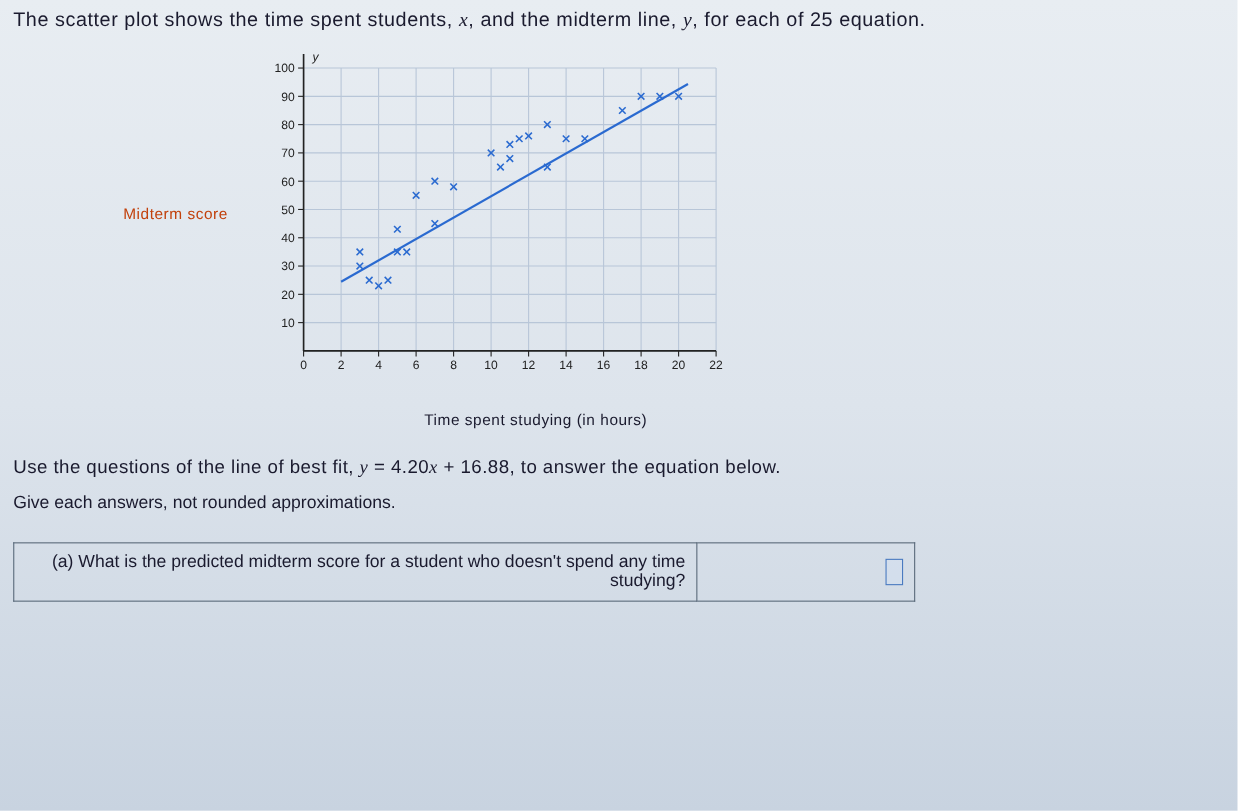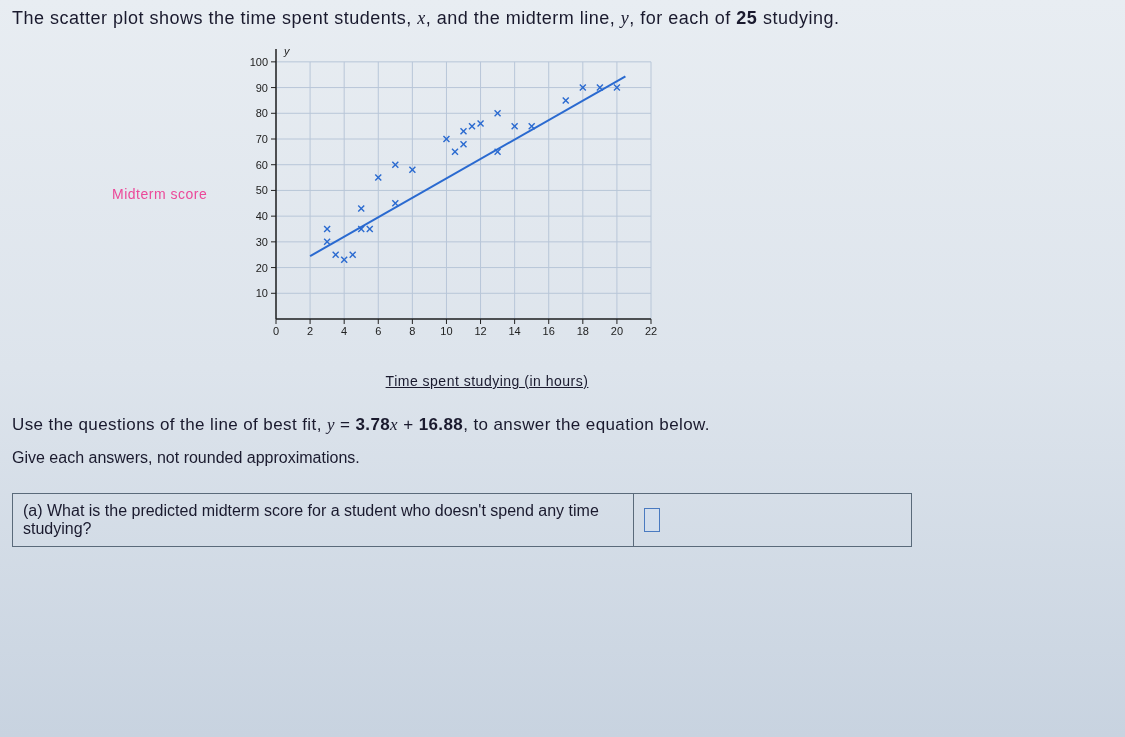--- a/index.html
+++ b/index.html
@@ -13,58 +13,58 @@
     height: 737px;
     box-sizing: border-box;
     overflow: hidden;
   }
   .prompt-line {
     font-size: 18px;
     letter-spacing: 0.5px;
     margin-bottom: 10px;
   }
   .ital { font-style: italic; font-family: "Times New Roman", serif; }
-  .bold { font-weight: bold; text-align: center; }
+  .bold { font-weight: normal; text-align: center; }
   .chart-area {
     display: flex;
     align-items: center;
     margin: 10px 0 0 100px;
   }
   .ylabel {
     font-size: 14px;
-    color: #ec4899;
+    color: #c2410c;
     margin-right: 24px;
     letter-spacing: 0.5px;
   }
   .plot-wrap {
     position: relative;
     width: 430px;
     height: 310px;
   }
   .xlabel {
     text-align: center;
     font-size: 14px;
     letter-spacing: 0.5px;
     margin: 24px 0 0 260px;
     width: 430px;
-    text-decoration: underline;
   }
   .instruction {
     font-size: 17px;
     letter-spacing: 0.4px;
     margin: 26px 0 10px 0;
   }
   .instruction2 {
     font-size: 16px;
     margin: 14px 0 26px 0;
   }
   .question-table {
     border: 1px solid #5a6a7a;
-    width: 900px;
+    width: 820px;
     border-collapse: collapse;
+    text-align: right;
   }
   .question-table td {
     border: 1px solid #5a6a7a;
     padding: 8px 10px;
     font-size: 16px;
     vertical-align: middle;
   }
   .question-table td.q { width: 600px; }
   .answer-box {
     display: inline-block;
@@ -74,21 +74,21 @@
     background: rgba(210,225,245,0.4);
     vertical-align: middle;
   }
   svg { display: block; }
   .tick-label { font-size: 11px; fill: #222; font-family: Verdana, sans-serif; }
 </style>
 </head>
 <body>
 
 <div class="prompt-line">
-  <span>The scatter plot shows the time spent students, </span><span class="ital">x</span><span>, and the midterm line, </span><span class="ital">y</span><span>, for each of </span><span class="bold">25</span><span> studying.</span>
+  <span>The scatter plot shows the time spent students, </span><span class="ital">x</span><span>, and the midterm line, </span><span class="ital">y</span><span>, for each of </span><span class="bold">25</span><span> equation.</span>
 </div>
 
 <div class="chart-area">
   <div class="ylabel">Midterm score</div>
   <div class="plot-wrap">
     <svg id="plot-svg" width="430" height="310">
         <line x1="45" y1="280" x2="45" y2="22.85714285714289" stroke="#b8c6d8" stroke-width="1"></line>
         <line x1="79.0909090909091" y1="280" x2="79.0909090909091" y2="22.85714285714289" stroke="#b8c6d8" stroke-width="1"></line>
         <line x1="113.18181818181819" y1="280" x2="113.18181818181819" y2="22.85714285714289" stroke="#b8c6d8" stroke-width="1"></line>
         <line x1="147.27272727272725" y1="280" x2="147.27272727272725" y2="22.85714285714289" stroke="#b8c6d8" stroke-width="1"></line>
@@ -210,21 +210,21 @@
         <line x1="365.8636363636364" y1="45.571428571428584" x2="371.8636363636364" y2="51.571428571428584" stroke="#2a6ad0" stroke-width="1.4"></line>
         <line x1="365.8636363636364" y1="51.571428571428584" x2="371.8636363636364" y2="45.571428571428584" stroke="#2a6ad0" stroke-width="1.4"></line>
         <line x1="382.9090909090909" y1="45.571428571428584" x2="388.9090909090909" y2="51.571428571428584" stroke="#2a6ad0" stroke-width="1.4"></line>
         <line x1="382.9090909090909" y1="51.571428571428584" x2="388.9090909090909" y2="45.571428571428584" stroke="#2a6ad0" stroke-width="1.4"></line>
       </svg>
   </div>
 </div>
 <div class="xlabel">Time spent studying (in hours)</div>
 
 <div class="instruction">
-  <span>Use the questions of the line of best fit, </span><span class="ital">y</span><span> = </span><span class="bold">3.78</span><span class="ital">x</span><span> + </span><span class="bold">16.88</span><span>, to answer the equation below.</span>
+  <span>Use the questions of the line of best fit, </span><span class="ital">y</span><span> = </span><span class="bold">4.20</span><span class="ital">x</span><span> + </span><span class="bold">16.88</span><span>, to answer the equation below.</span>
 </div>
 
 <div class="instruction2">Give each answers, not rounded approximations.</div>
 
 <table class="question-table">
   <tbody>
       <tr>
     <td class="q">(a) What is the predicted midterm score for a student who doesn't spend any time studying?</td>
     <td>
       <span class="answer-box"></span>

